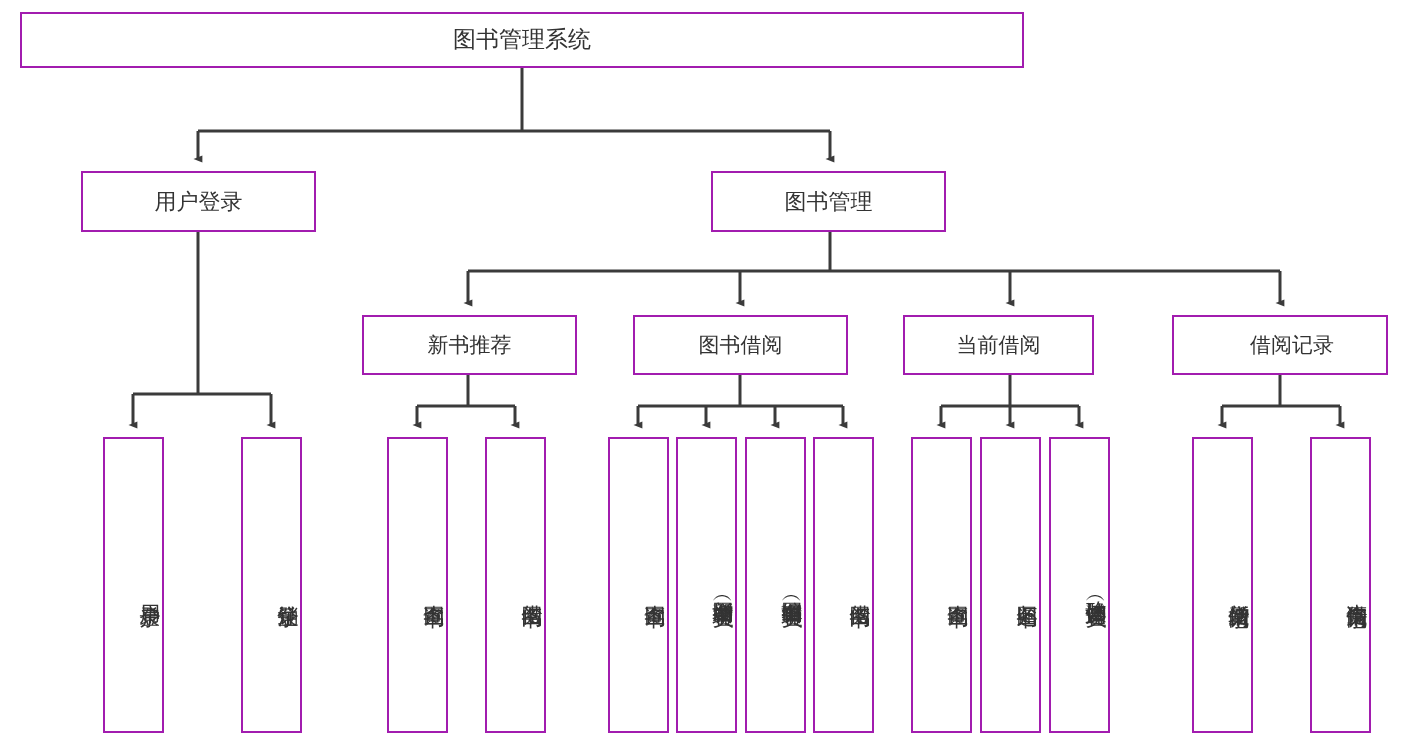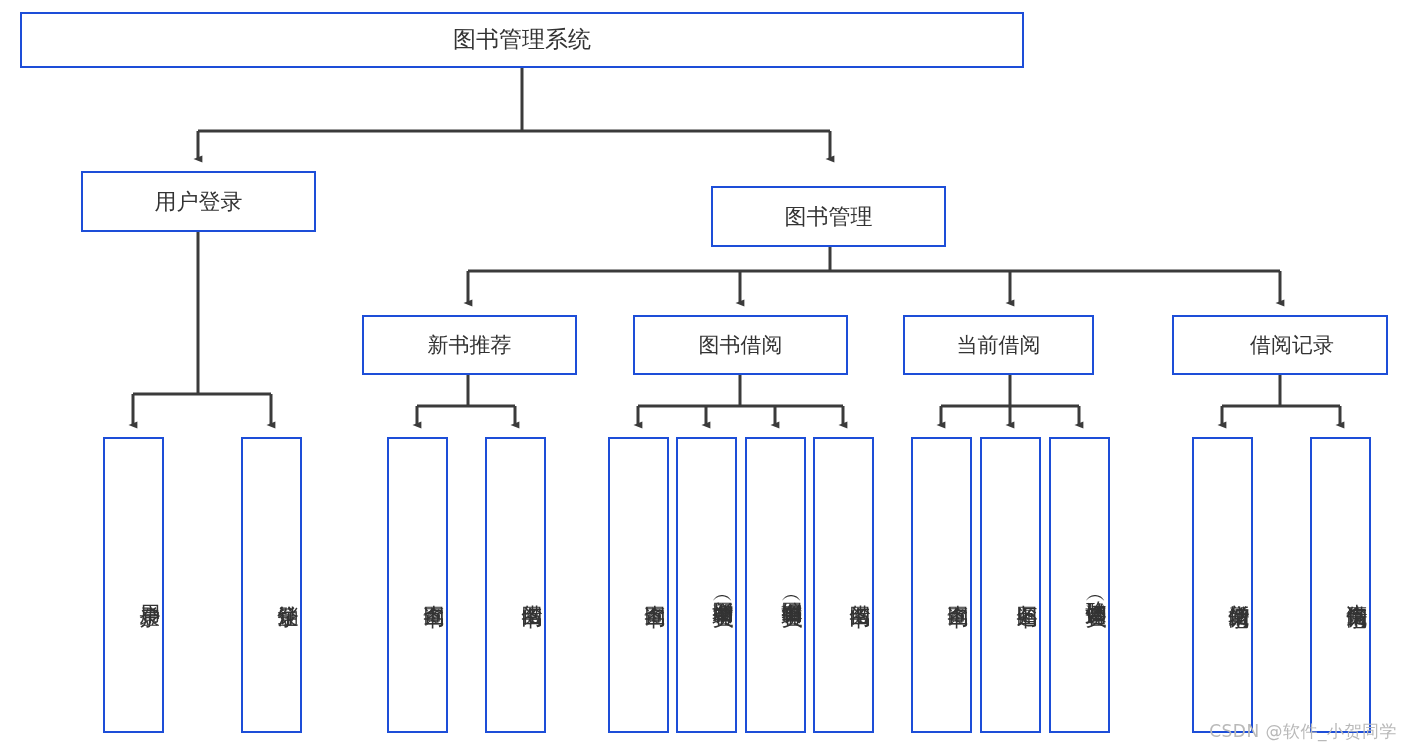--- a/index.html
+++ b/index.html
@@ -22,21 +22,21 @@
     position: absolute;
     left: 0;
     top: 0;
     width: 1405px;
     height: 747px;
     pointer-events: none;
   }
   .node {
     position: absolute;
     box-sizing: border-box;
-    border: 2px solid #1d4ed8;
+    border: 2px solid #a21caf;
     background: #ffffff;
     display: flex;
     align-items: center;
     justify-content: center;
     color: #333333;
     text-align: center;
     line-height: 1.18;
   }
   .node.root {
     font-size: 23px;
@@ -130,21 +130,21 @@
     </g>
   </svg>
 
   <div class="node root" style="left:20px; top:12px; width:1004px; height:56px;">
     <span>图书管理系统</span>
   </div>
 
   <div class="node level2" style="left:81px; top:171px; width:235px; height:61px;">
     <span>用户登录</span>
   </div>
-  <div class="node level2" style="left:711px; top:186px; width:235px; height:61px;">
+  <div class="node level2" style="left:711px; top:171px; width:235px; height:61px;">
     <span>图书管理</span>
   </div>
 
   <div class="node level3" style="left:362px; top:315px; width:215px; height:60px;">
     <span>新书推荐</span>
   </div>
   <div class="node level3" style="left:633px; top:315px; width:215px; height:60px;">
     <span>图书借阅</span>
   </div>
   <div class="node level3" style="left:903px; top:315px; width:191px; height:60px;">
@@ -191,15 +191,14 @@
     <span class="leaf-text">确认归还（管理员）</span>
   </div>
 
   <div class="node leaf" style="left:1192px; top:437px; width:61px; height:296px;">
     <span class="leaf-text">新增借阅记录</span>
   </div>
   <div class="node leaf" style="left:1310px; top:437px; width:61px; height:296px;">
     <span class="leaf-text">查询借阅记录</span>
   </div>
 
-  <div id="watermark">CSDN @软件_小贺同学</div>
 
 </div>
 
 </body></html>

